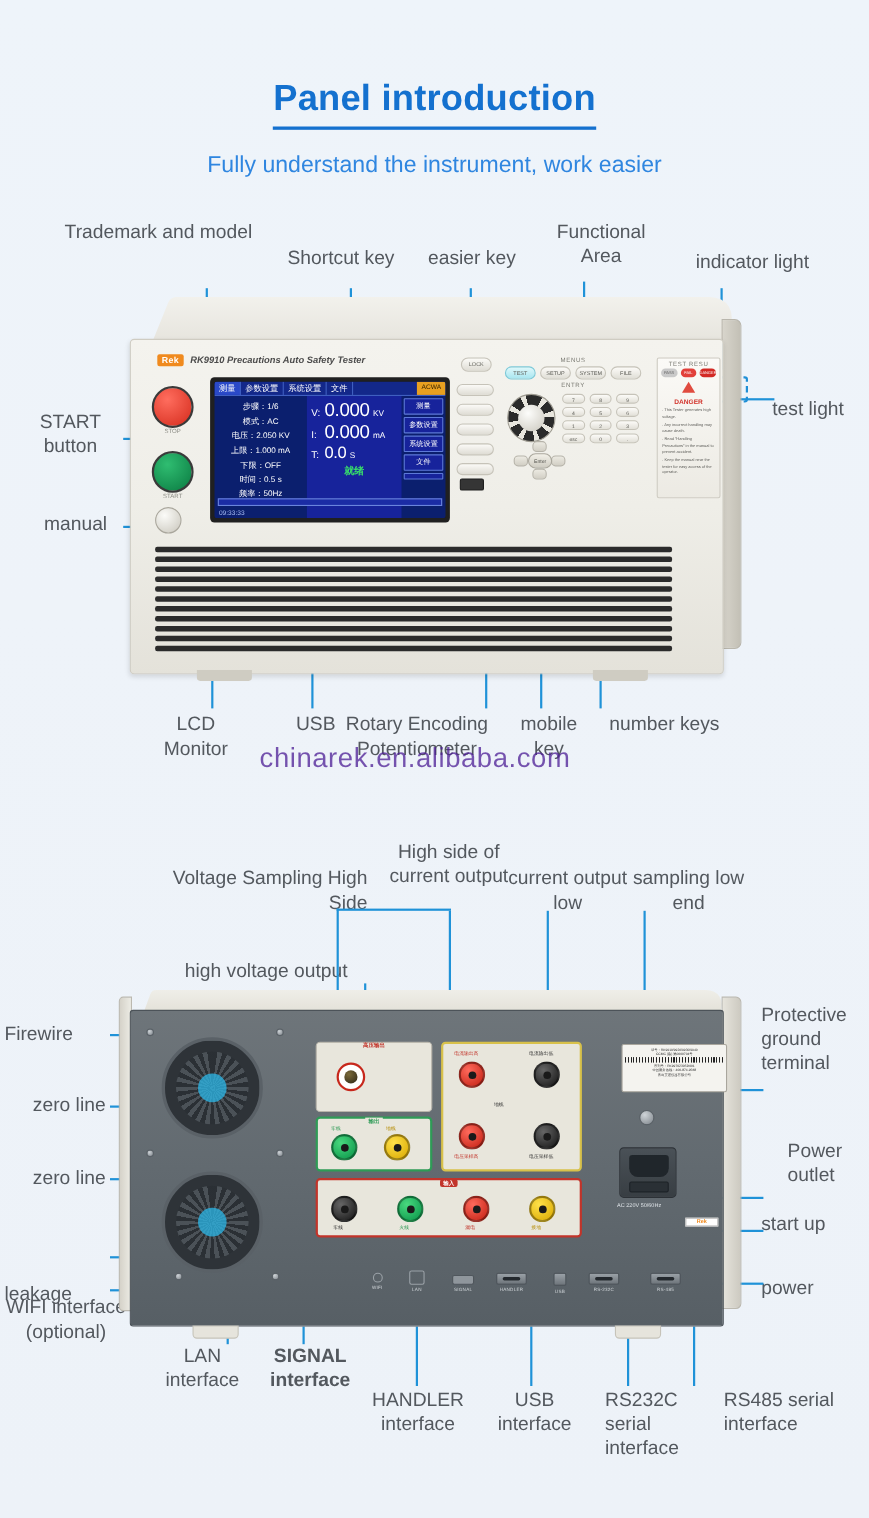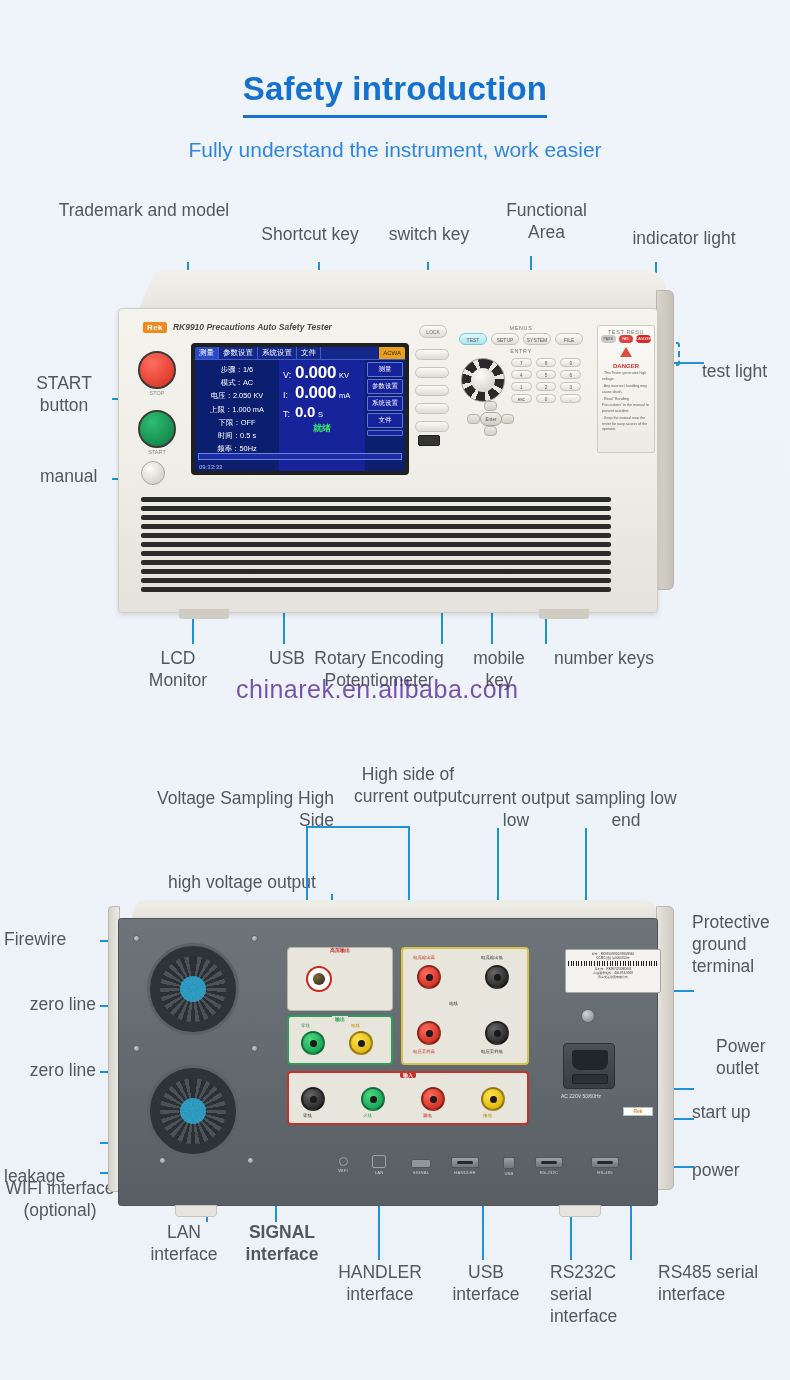--- a/index.html
+++ b/index.html
@@ -90,21 +90,21 @@
   .lcd-tabs .sp { flex:1; border:none; }
   .lcd-tabs .badge { background:#e8a020; color:#3a2500; font-size:6px; border:none; }
   .lcd-main { display:flex; height:calc(100% - 13px); }
   .lcd-left { width:84px; padding:3px 4px; }
   .lcd-left div { font-size:7.4px; line-height:13.2px; white-space:nowrap;text-align:center; }
   .lcd-mid {
     flex:1; background:#17239b; padding:3px 2px; position:relative;
   }
   .rdg { display:flex; align-items:baseline; gap:3px; padding-left:2px; }
   .rdg .k { font-size:9px; width:9px; }
-  .rdg .v { font-size:17px; font-weight:bold; letter-spacing:-.3px; }
+  .rdg .v { font-size:17px; font-weight:normal; letter-spacing:-.3px; }
   .rdg .v.sm { font-size:15px; }
   .rdg .u { font-size:7.5px; }
   .lcd-stat { text-align:center; color:#38e06a; font-size:9px; font-weight:bold; margin-top:2px; }
   .lcd-right { width:40px; padding:2px 2px; display:flex; flex-direction:column; gap:2px; }
   .lcd-right div {
     background:#17239b; border:1px solid #5d79d8; font-size:6.5px;
     text-align:center; padding:2px 0; border-radius:1px;
   }
   .lcd-bar {
     position:absolute; left:3px; right:3px; bottom:11px; height:7px;
@@ -332,27 +332,27 @@
     position:absolute; left:236px; top:675px; font-size:25px; color:#4c1d95;
     opacity:.75; letter-spacing:.5px;
   }
 </style>
 </head>
 <body>
 
 <div class="page">
 
   <div class="hdr">
-    <h1>Safety introduction</h1>
+    <h1>Panel introduction</h1>
     <div class="sub">Fully understand the instrument, work easier</div>
   </div>
 
   <div class="lbl c" style="left:58px; top:200px; width:172px;">Trademark and model</div>
   <div class="lbl c" style="left:245px; top:224px; width:130px;">Shortcut key</div>
-  <div class="lbl c" style="left:380px; top:224px; width:98px;">switch key</div>
+  <div class="lbl c" style="left:380px; top:224px; width:98px;">easier key</div>
   <div class="lbl c" style="left:489px; top:200px; width:115px;">Functional Area</div>
   <div class="lbl c" style="left:604px; top:228px; width:160px;">indicator light</div>
   <div class="lbl c" style="left:18px; top:373px; width:92px;">START button</div>
   <div class="lbl l" style="left:40px; top:466px; width:90px;">manual</div>
   <div class="lbl l" style="left:702px; top:361px; width:80px;">test light</div>
   <div class="lbl c" style="left:130px; top:648px; width:96px;">LCD Monitor</div>
   <div class="lbl c" style="left:247px; top:648px; width:80px;">USB</div>
   <div class="lbl c" style="left:313px; top:648px; width:132px;">Rotary Encoding Potentiometer</div>
   <div class="lbl c" style="left:462px; top:648px; width:74px;">mobile key</div>
   <div class="lbl c" style="left:538px; top:648px; width:132px;">number keys</div>

